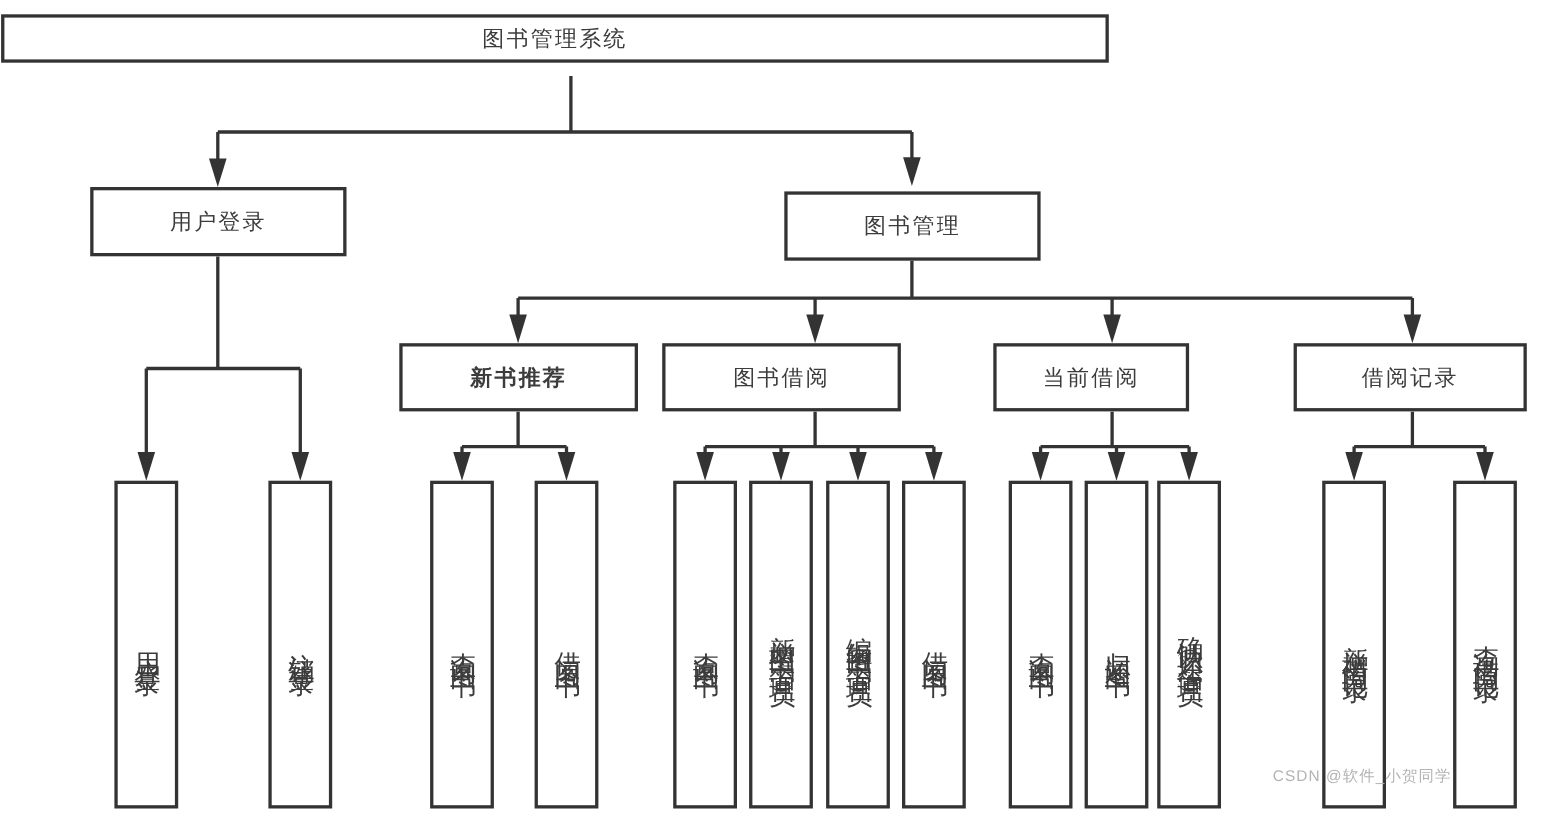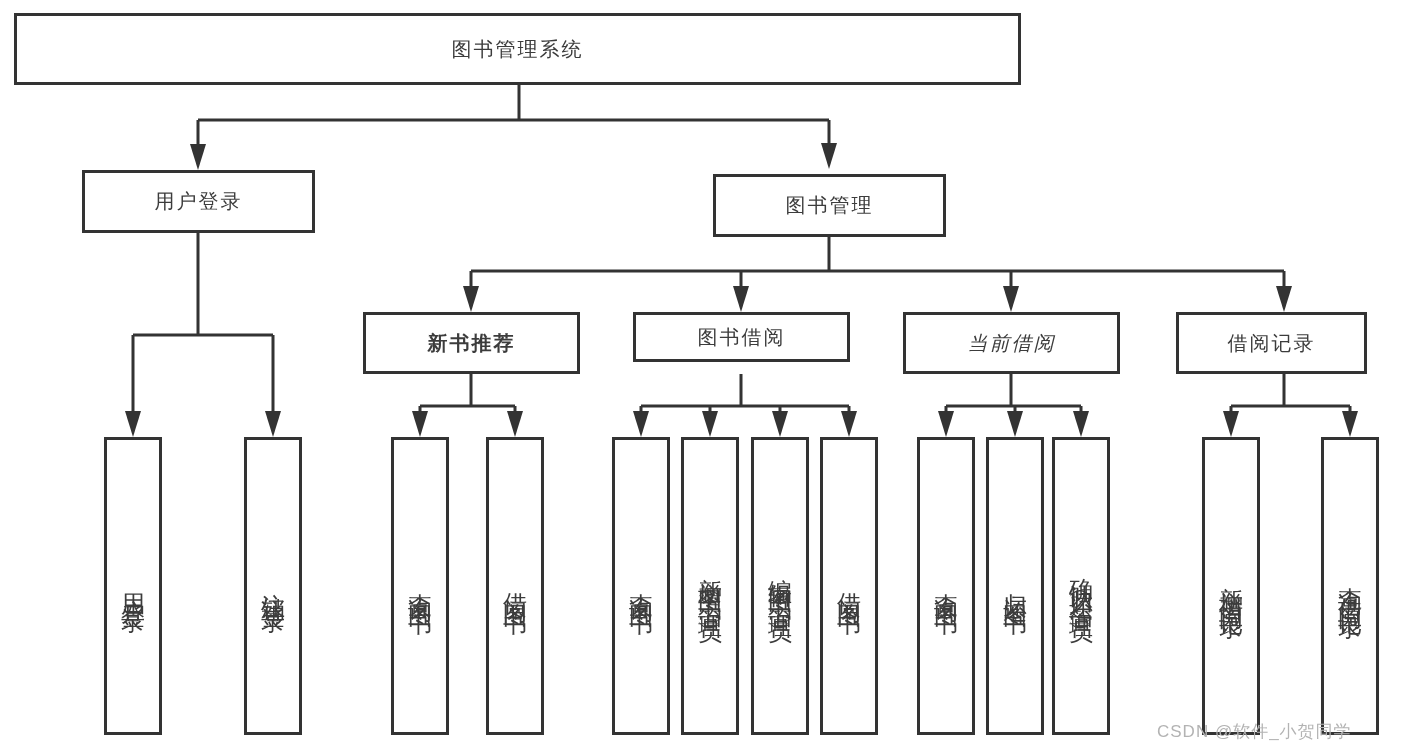--- a/index.html
+++ b/index.html
@@ -50,22 +50,22 @@
     text-orientation: mixed;
     font-size: 24px;
     line-height: 1;
     letter-spacing: 6px;
     color: #3c3c3c;
     white-space: nowrap;
   }
   #watermark {
     position: absolute;
     left: 1157px;
-    top: 720px;
-    font-size: 17px;
+    top: 697px;
+    font-size: 14px;
     color: #b3b3b3;
     letter-spacing: 1px;
     white-space: nowrap;
     z-index: 3;
   }
 </style>
 </head>
 <body>
 
 <div id="stage">
@@ -96,41 +96,41 @@
       <polygon points="772,411 788,411 780,437"></polygon>
       <polygon points="841,411 857,411 849,437"></polygon>
       <polygon points="938,411 954,411 946,437"></polygon>
       <polygon points="1007,411 1023,411 1015,437"></polygon>
       <polygon points="1073,411 1089,411 1081,437"></polygon>
       <polygon points="1223,411 1239,411 1231,437"></polygon>
       <polygon points="1342,411 1358,411 1350,437"></polygon>
     </g>
   </svg>
 
-  <div class="hnode" style="left:14px; top:13px; width:1007px; height:72px;">
+  <div class="hnode" style="left:1px; top:13px; width:1007px; height:44px;">
     <span>图书管理系统</span>
   </div>
 
   <div class="hnode" style="left:82px; top:170px; width:233px; height:63px;">
     <span>用户登录</span>
   </div>
   <div class="hnode" style="left:713px; top:174px; width:233px; height:63px;">
     <span>图书管理</span>
   </div>
 
   <div class="hnode" style="left:363px; top:312px; width:217px; height:62px;font-weight:bold;">
     <span>新书推荐</span>
   </div>
-  <div class="hnode" style="left:633px; top:312px; width:217px; height:50px;">
+  <div class="hnode" style="left:602px; top:312px; width:217px; height:62px;">
     <span>图书借阅</span>
   </div>
-  <div class="hnode" style="left:903px; top:312px; width:217px; height:62px;font-style:italic;">
+  <div class="hnode" style="left:903px; top:312px; width:178px; height:62px;">
     <span>当前借阅</span>
   </div>
-  <div class="hnode" style="left:1176px; top:312px; width:191px; height:62px;">
+  <div class="hnode" style="left:1176px; top:312px; width:212px; height:62px;">
     <span>借阅记录</span>
   </div>
 
   <div class="vnode" style="left:104px;">
     <span>用户登录</span>
   </div>
   <div class="vnode" style="left:244px;">
     <span>注销登录</span>
   </div>
 

